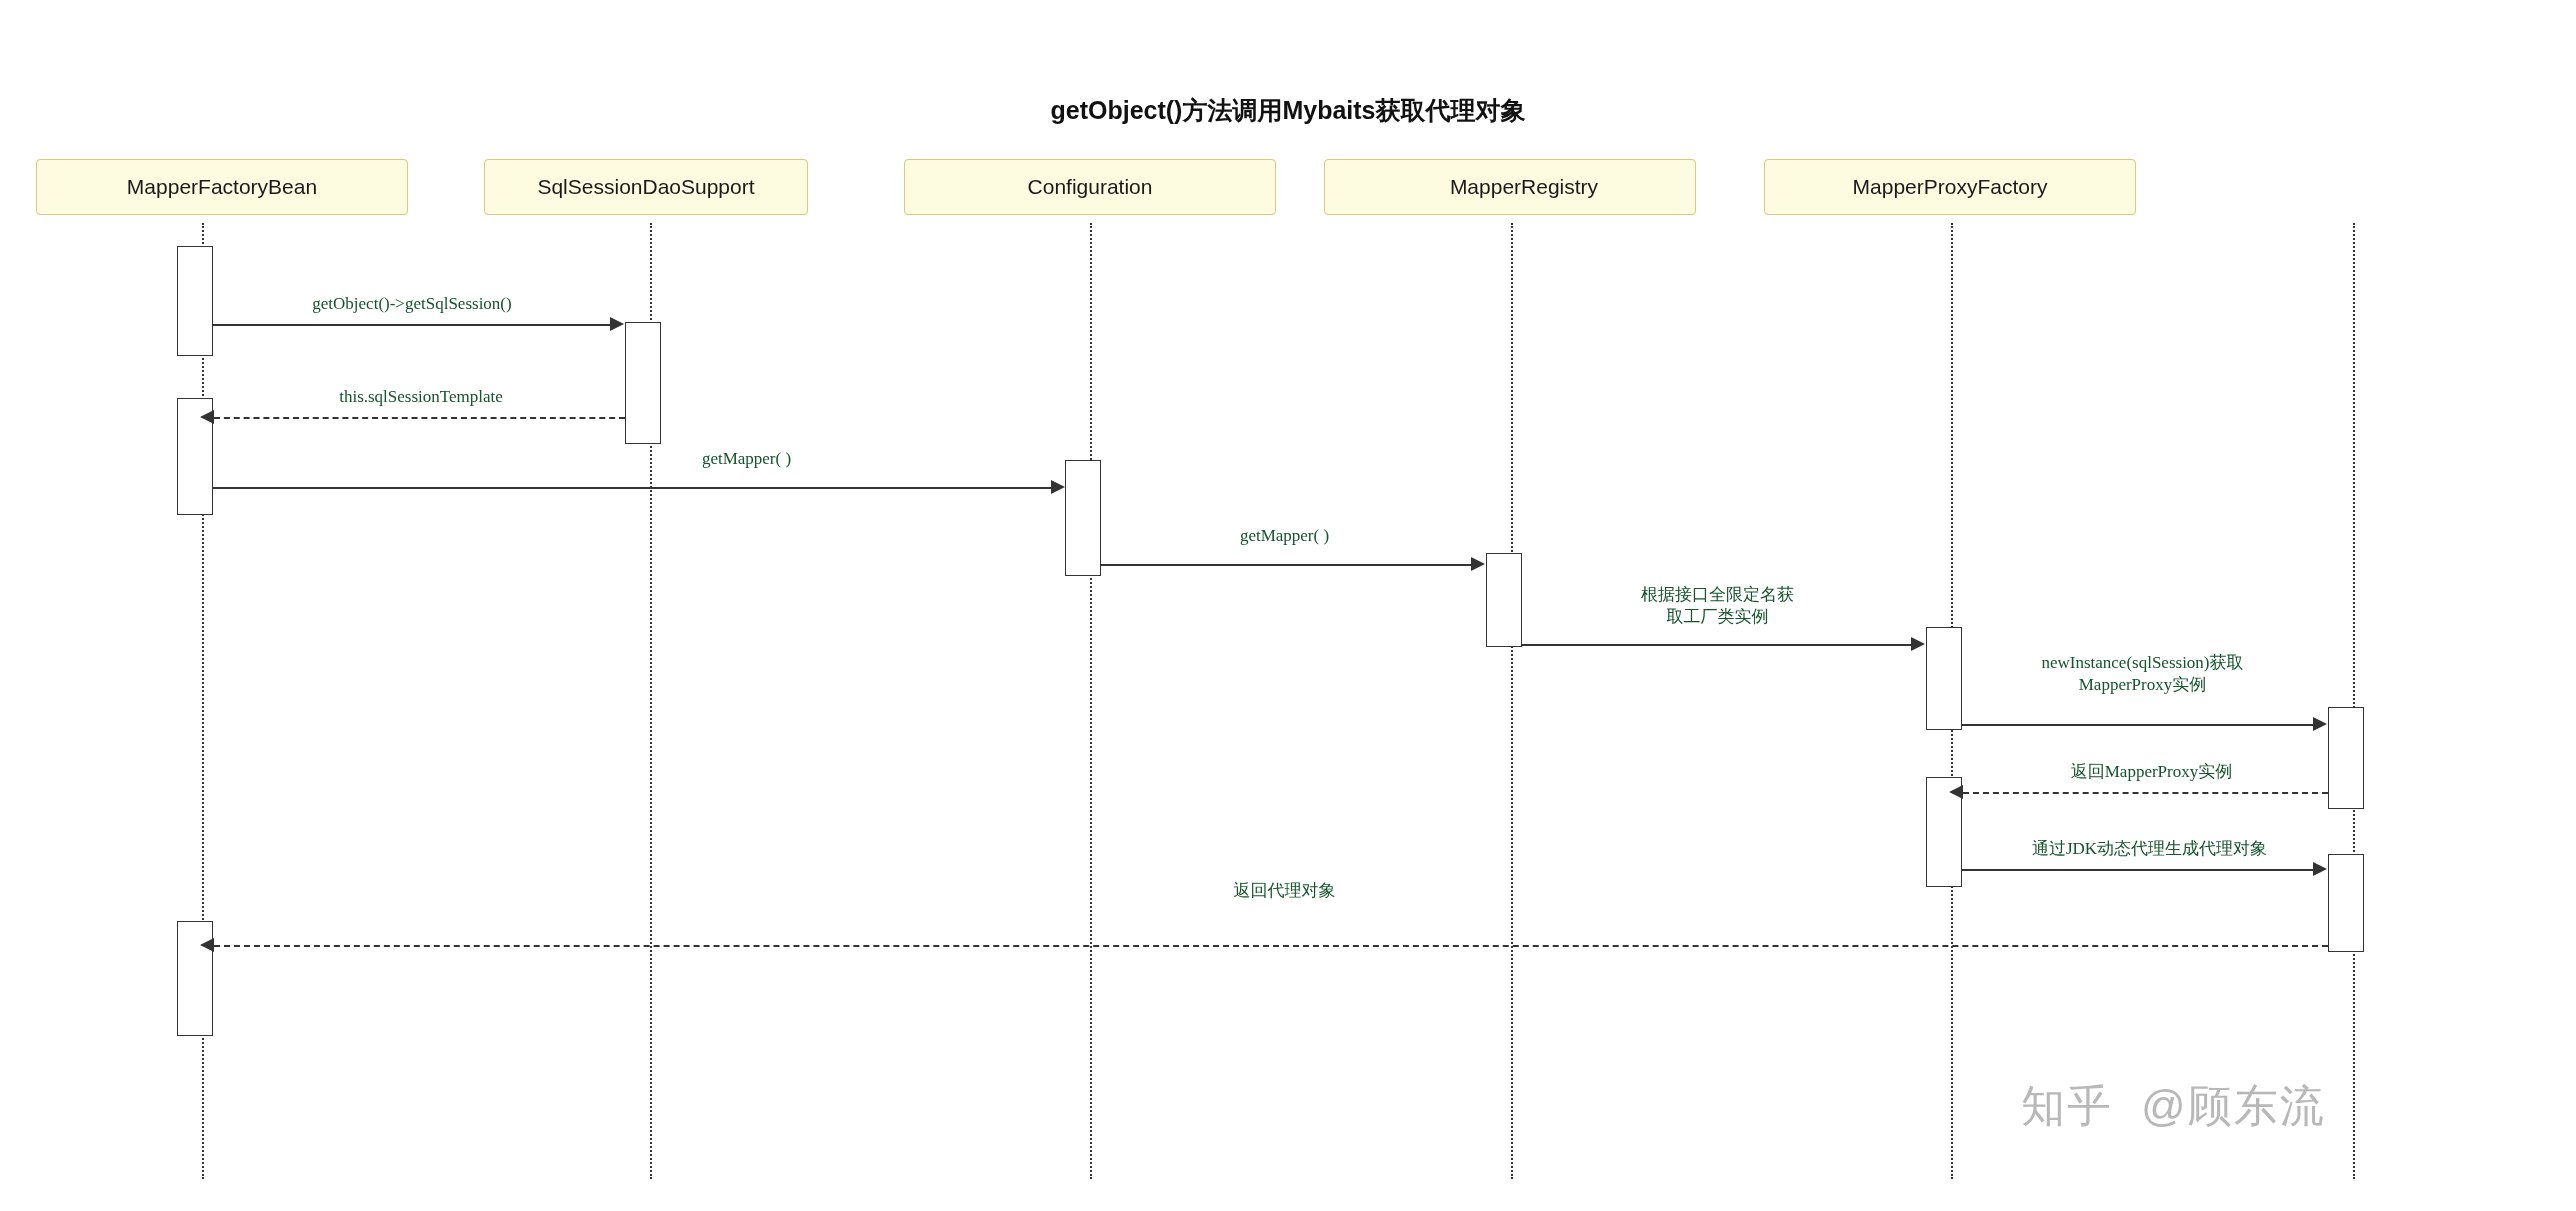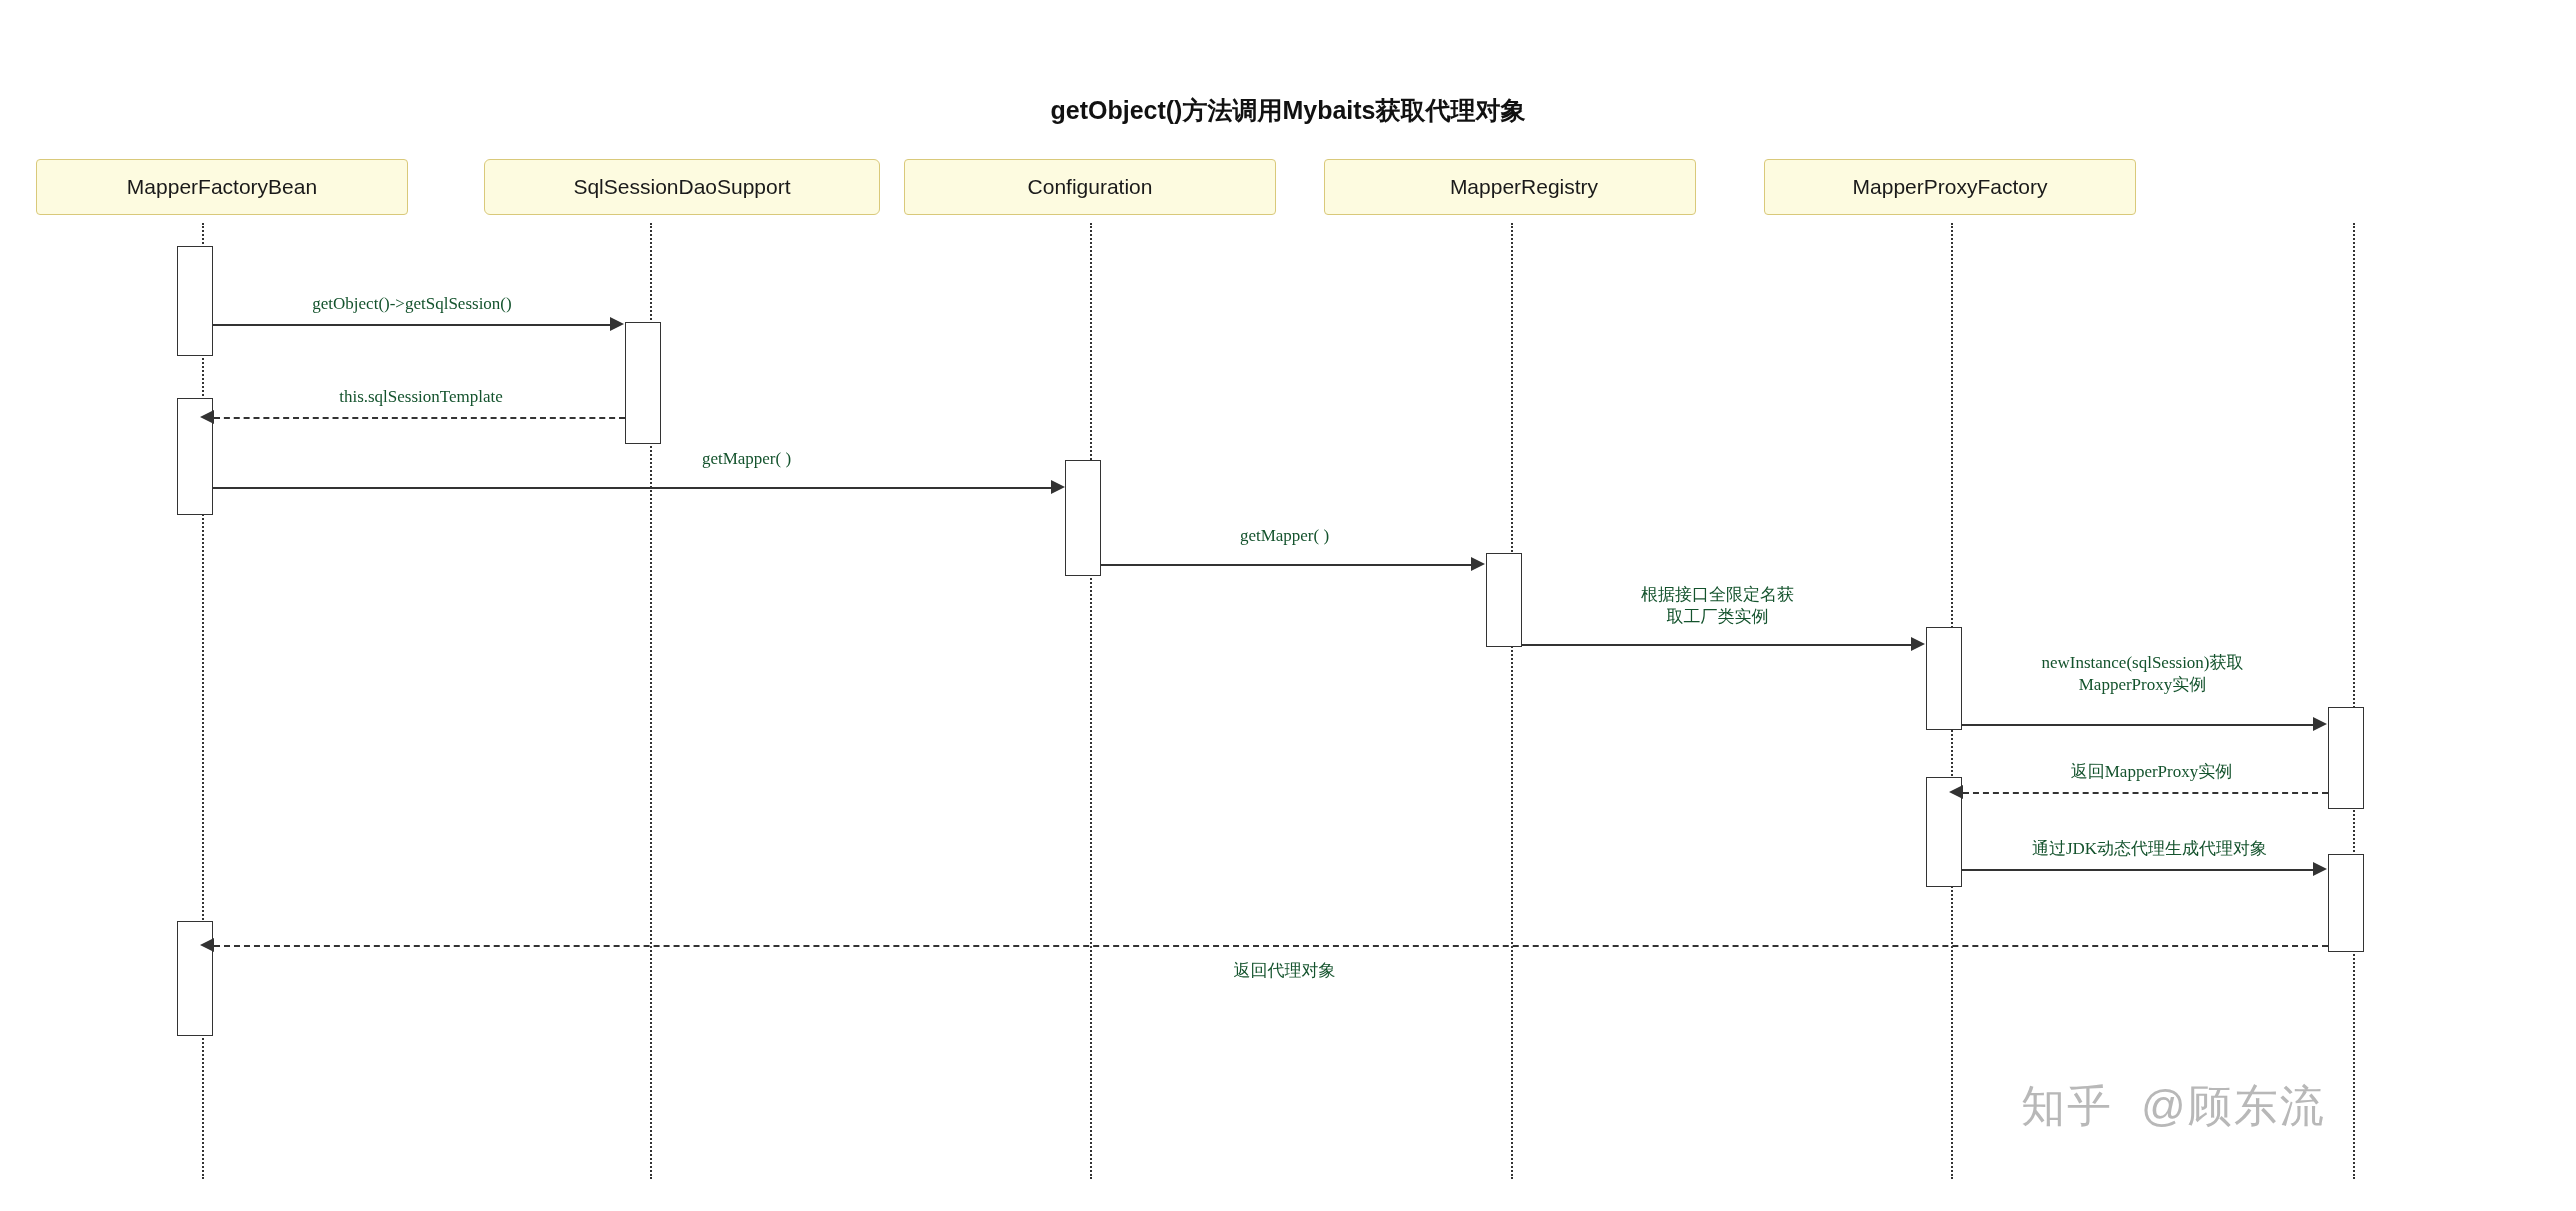--- a/index.html
+++ b/index.html
@@ -99,21 +99,21 @@
 </head>
 <body>
 
 <div id="canvas">
 
   <div class="title title-line2">getObject()方法调用Mybaits获取代理对象</div>
 
   <div class="lifeline-box" style="left:36px; top:159px; width:372px;">
     <span>MapperFactoryBean</span>
   </div>
-  <div class="lifeline-box" style="left:484px; top:159px; width:396px;border-radius:6px;">
+  <div class="lifeline-box" style="left:484px; top:159px; width:324px;">
     <span>SqlSessionDaoSupport</span>
   </div>
   <div class="lifeline-box" style="left:904px; top:159px; width:372px;">
     <span>Configuration</span>
   </div>
   <div class="lifeline-box" style="left:1324px; top:159px; width:372px;padding-left:28px;">
     <span>MapperRegistry</span>
   </div>
   <div class="lifeline-box" style="left:1764px; top:159px; width:372px;">
     <span>MapperProxyFactory</span>
@@ -166,19 +166,19 @@
   <div class="msg-line dashed" style="left:1963px; top:792px; width:365px;"></div>
   <div class="arrow-head arrow-left" style="left:1949px; top:785px;"></div>
   <div class="msg-label" style="left:1982px; top:761px; width:339px;">返回MapperProxy实例</div>
 
   <div class="msg-line" style="left:1962px; top:869px; width:352px;"></div>
   <div class="arrow-head arrow-right" style="left:2313px; top:862px;"></div>
   <div class="msg-label" style="left:1975px; top:838px; width:349px;">通过JDK动态代理生成代理对象</div>
 
   <div class="msg-line dashed" style="left:214px; top:945px; width:2114px;"></div>
   <div class="arrow-head arrow-left" style="left:200px; top:938px;"></div>
-  <div class="msg-label" style="left:1155px; top:960px; width:259px;">返回代理对象</div>
+  <div class="msg-label" style="left:1155px; top:880px; width:259px;">返回代理对象</div>
 
   <div class="watermark" style="left:2021px; top:1077px;">知乎</div>
   <div class="watermark" style="left:2141px; top:1077px;">@顾东流</div>
 
 </div>
 
 
 </body></html>

